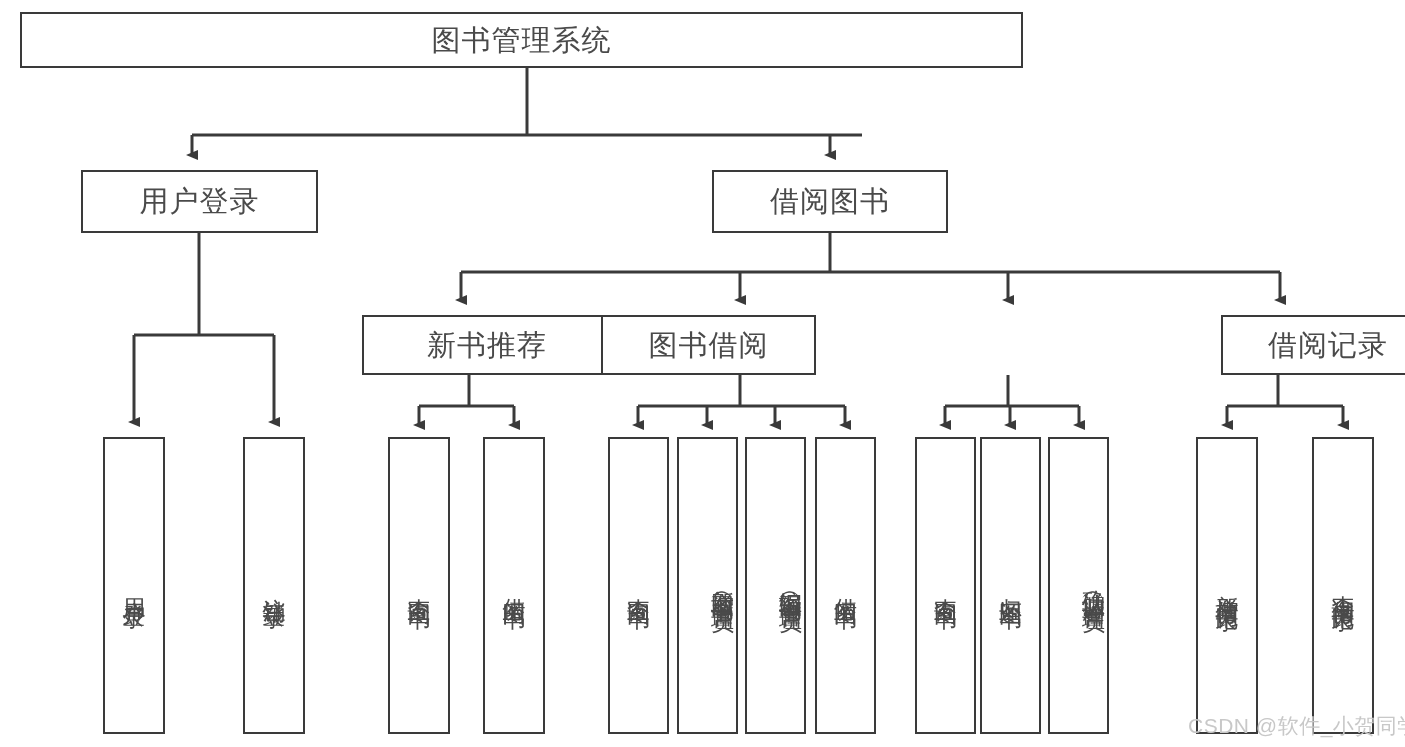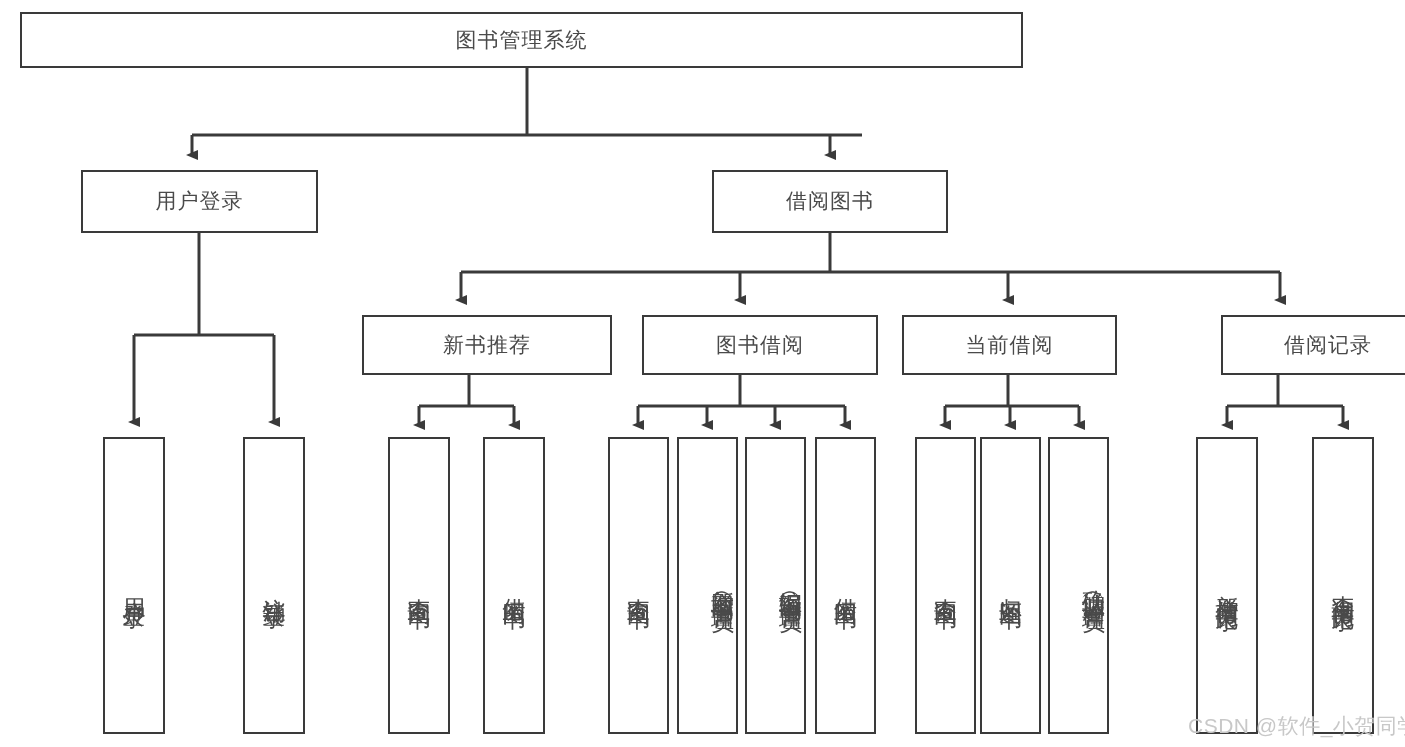--- a/index.html
+++ b/index.html
@@ -30,21 +30,21 @@
     box-sizing: border-box;
     background: #ffffff;
     border: 2.5px solid #3a3a3a;
     display: flex;
     align-items: center;
     justify-content: center;
     color: #4a4a4a;
     line-height: 1.18;
   }
   .node.h {
-    font-size: 21px;
+    font-size: 29px;
     letter-spacing: 1px;
   }
   .node.v {
     font-size: 23px;
     writing-mode: vertical-rl;
     text-orientation: upright;
     letter-spacing: 3px;
     padding-top: 6px;
     padding-bottom: 6px;
     align-items: flex-start;
@@ -129,25 +129,22 @@
   <div class="node h" style="left:81px; top:170px; width:237px; height:63px;">
     <span class="lbl">用户登录</span>
   </div>
   <div class="node h" style="left:712px; top:170px; width:236px; height:63px;">
     <span class="lbl">借阅图书</span>
   </div>
 
   <div class="node h" style="left:362px; top:315px; width:250px; height:60px;">
     <span class="lbl">新书推荐</span>
   </div>
-  <div class="node h" style="left:642px; top:315px; width:236px; height:60px;text-align:right;">
+  <div class="node h" style="left:601px; top:315px; width:215px; height:60px;text-align:right;">
     <span class="lbl">图书借阅</span>
-  </div>
-  <div class="node h" style="left:902px; top:315px; width:215px; height:60px;">
-    <span class="lbl">当前借阅</span>
   </div>
   <div class="node h" style="left:1221px; top:315px; width:214px; height:60px;">
     <span class="lbl">借阅记录</span>
   </div>
 
   <div class="node v mid" style="left:103px; top:437px; width:62px; height:297px;">
     <span class="lbl">用户登录</span>
   </div>
   <div class="node v mid" style="left:243px; top:437px; width:62px; height:297px;">
     <span class="lbl">注销登录</span>

